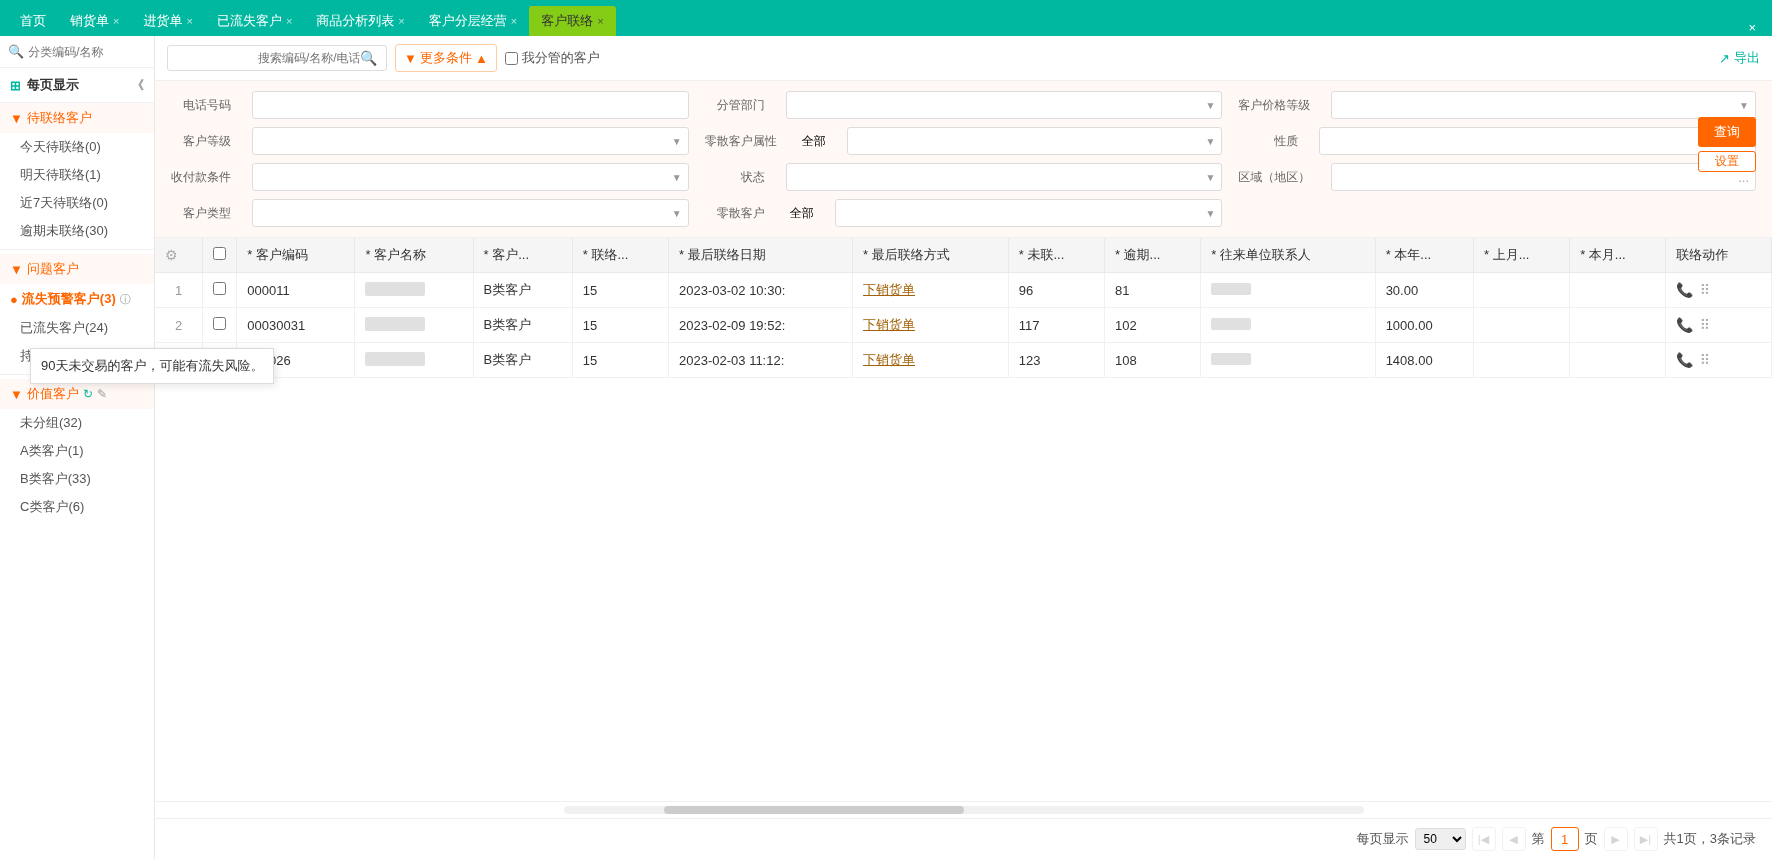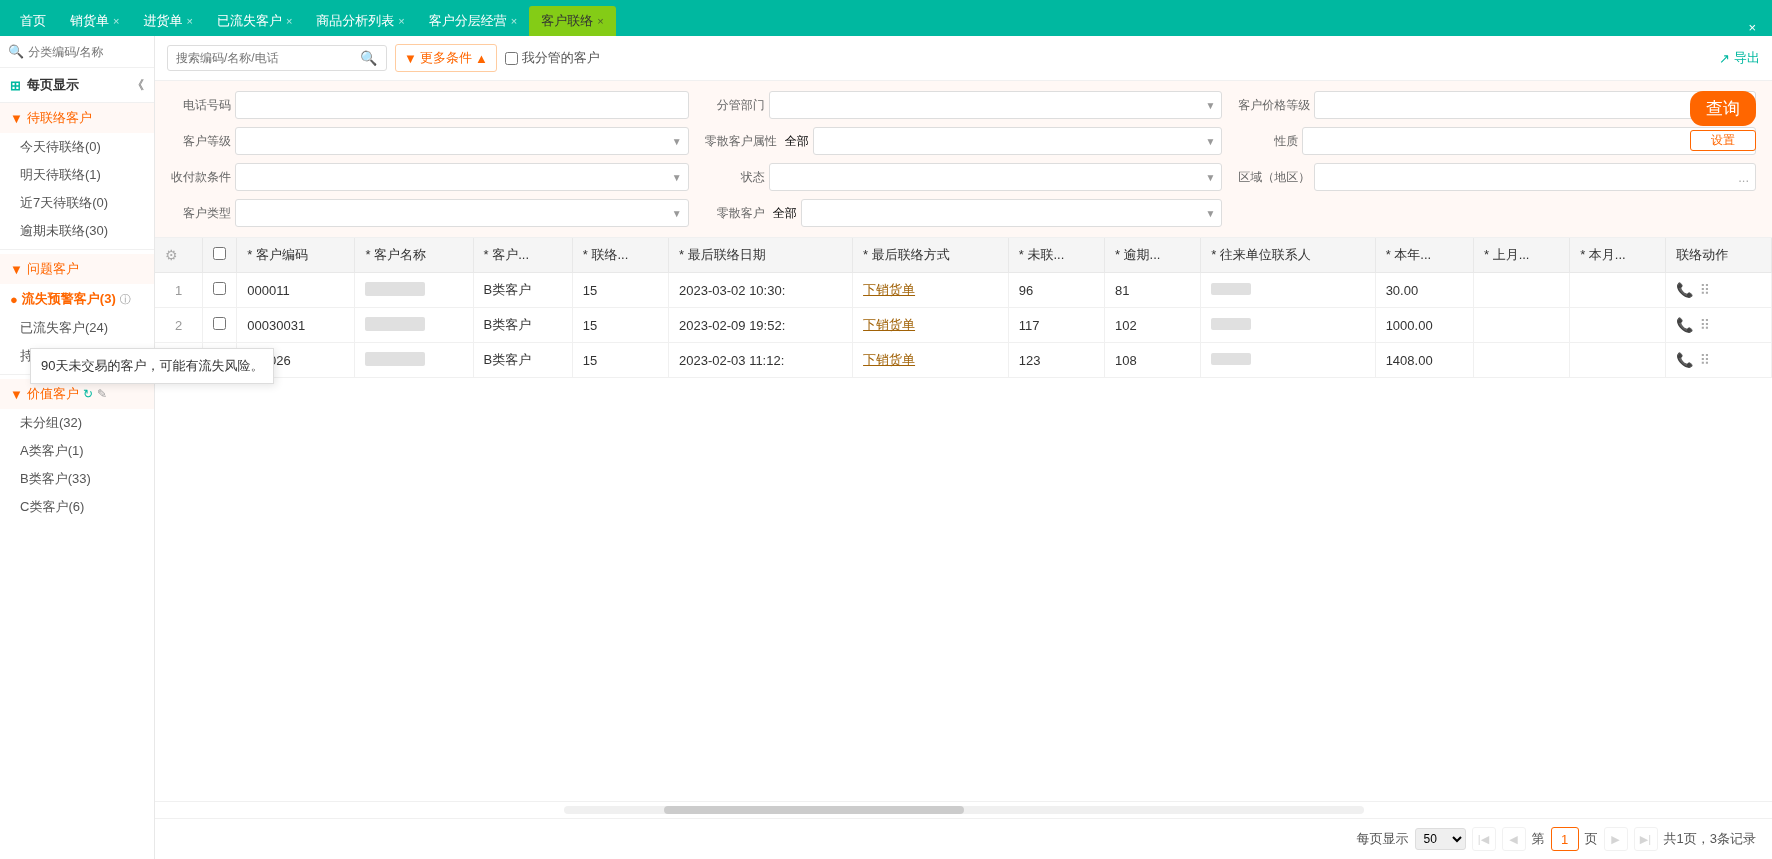--- a/index.html
+++ b/index.html
@@ -154,20 +154,21 @@
       padding: 4px 8px;
       width: 220px;
       background: white;
     }
     .search-input-wrap input {
       border: none;
       outline: none;
       font-size: 12px;
       width: 100%;
       color: #999;
+      text-align: right;
     }
     .search-icon-btn { color: #ff6600; cursor: pointer; font-size: 14px; }
     .more-conditions-btn {
       display: flex;
       align-items: center;
       gap: 3px;
       color: #ff6600;
       cursor: pointer;
       font-size: 12px;
       border: 1px solid #ffcca0;
@@ -198,21 +199,21 @@
       padding: 10px 16px;
       display: grid;
       grid-template-columns: 1fr 1fr 1fr;
       gap: 8px 16px;
       border-bottom: 1px solid #f0f0f0;
       position: relative;
     }
     .filter-row {
       display: flex;
       align-items: center;
-      gap: 4px;
+      gap: 21px;
     }
     .filter-label {
       color: #666;
       font-size: 12px;
       white-space: nowrap;
       min-width: 60px;
       text-align: right;
     }
     .filter-input {
       flex: 1;
@@ -245,24 +246,25 @@
       right: 16px;
       top: 10px;
       display: flex;
       flex-direction: column;
       gap: 4px;
     }
     .query-btn {
       background: #ff6600;
       color: white;
       border: none;
-      border-radius: 13px;
+      border-radius: 3px;
       padding: 6px 16px;
       cursor: pointer;
-      font-size: 17px;
+      font-size: 13px;
+      margin-top: 26px;
     }
     .settings-btn {
       background: white;
       color: #ff6600;
       border: 1px solid #ff6600;
       border-radius: 3px;
       padding: 1px 12px;
       cursor: pointer;
       font-size: 12px;
       text-align: center;

